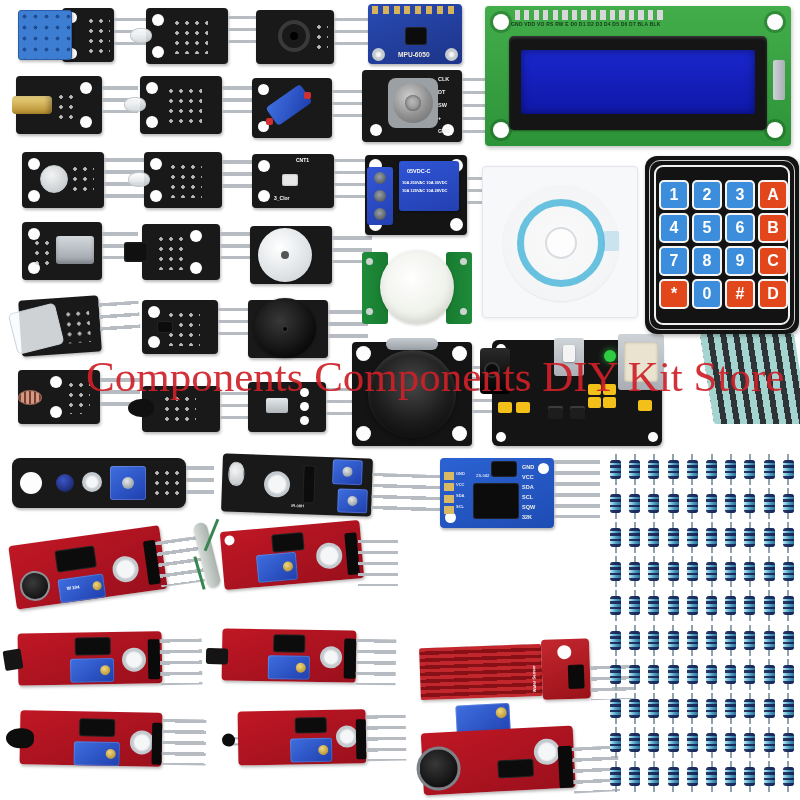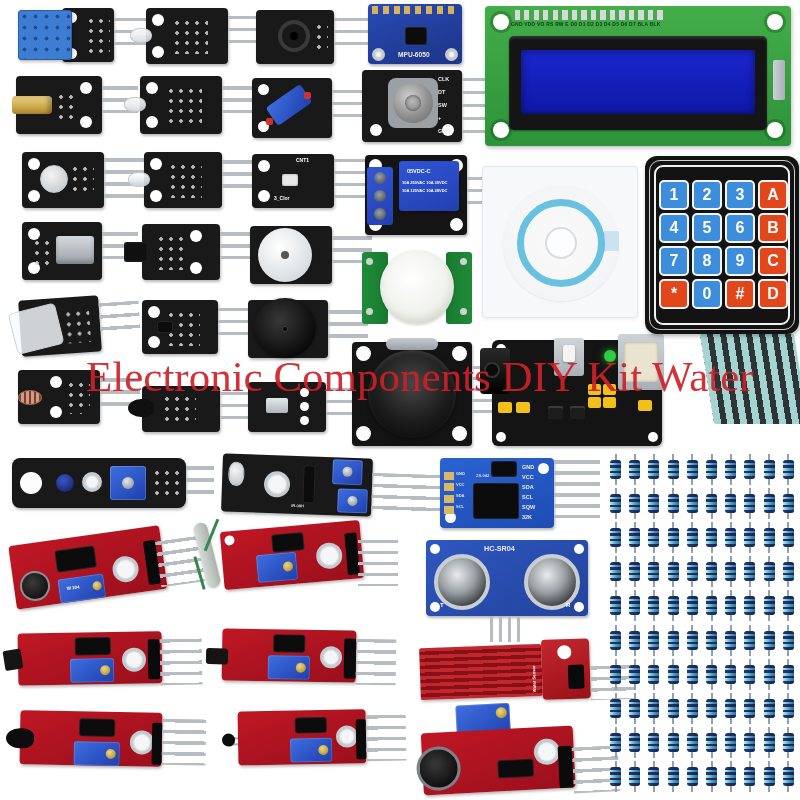--- a/index.html
+++ b/index.html
@@ -415,32 +415,20 @@
       <div class="chip" style="left:52px;top:8px;width:30px;height:16px"></div>
       <div class="trim" style="left:34px;top:26px;width:40px;height:28px">
         <div class="screw" style="left:26px;top:9px;width:10px;height:10px"></div>
       </div>
       <div class="mhole" style="left:94px;top:20px;width:26px;height:26px"></div>
       <div class="hdr" style="left:124px;top:12px;width:12px;height:42px"></div>
     </div>
     <div class="pinsR" style="left:162px;top:20px;width:40px;height:46px;background:repeating-linear-gradient(180deg,#b6bcc2 0 3.5px,rgba(0,0,0,0) 3.5px 11px)"></div>
   </div>
 
-  <div class="abs" style="left:426px;top:540px;width:162px;height:76px;background:linear-gradient(150deg,#2e57c0,#23439c);border-radius:4px;box-shadow:1px 2px 3px rgba(0,0,0,.3)">
-    <div class="hole" style="left:4px;top:4px;width:10px;height:10px"></div>
-    <div class="hole" style="left:148px;top:4px;width:10px;height:10px"></div>
-    <div class="hole" style="left:4px;top:62px;width:10px;height:10px"></div>
-    <div class="hole" style="left:148px;top:62px;width:10px;height:10px"></div>
-    <div class="tt" style="left:58px;top:5px;font-size:12px;transform:scale(.6);color:#e8eef8">HC-SR04</div>
-    <div class="abs" style="left:8px;top:14px;width:56px;height:56px;border:4px solid #c9ced2;border-radius:50%;background:radial-gradient(circle at 40% 35%,#e9ebec,#9aa0a4 42%,#3a3e42 78%,#222)"></div>
-    <div class="abs" style="left:98px;top:14px;width:56px;height:56px;border:4px solid #c9ced2;border-radius:50%;background:radial-gradient(circle at 40% 35%,#e9ebec,#9aa0a4 42%,#3a3e42 78%,#222)"></div>
-    <div class="tt" style="left:14px;top:62px;font-size:11px;transform:scale(.55)">T</div>
-    <div class="tt" style="left:140px;top:62px;font-size:11px;transform:scale(.55)">R</div>
-    <div class="pinsD" style="left:64px;top:76px;width:36px;height:26px"></div>
-  </div>
 
   <div class="abs" style="left:18px;top:630px;width:190px;height:60px;transform:rotate(-1deg)">
     <div class="rmod" style="left:0;top:2px;width:144px;height:52px">
       <div class="abs" style="left:-14px;top:16px;width:18px;height:20px;background:#151515;border-radius:2px;transform:rotate(-8deg)"></div>
       <div class="chip" style="left:58px;top:6px;width:34px;height:16px"></div>
       <div class="trim" style="left:52px;top:26px;width:44px;height:24px">
         <div class="screw" style="left:30px;top:7px;width:10px;height:10px"></div>
       </div>
       <div class="mhole" style="left:104px;top:16px;width:24px;height:24px"></div>
       <div class="hdr" style="left:130px;top:8px;width:12px;height:40px"></div>
@@ -1008,15 +996,15 @@
         <i class="rbody"></i>
         <i class="rlead"></i>
       </div>
       <div class="resistor">
         <i class="rlead"></i>
         <i class="rbody"></i>
         <i class="rlead"></i>
       </div>
     </div>
 
-  <div class="wm">Electronic Components DIY Kit Water</div>
+  <div class="wm">Components Components DIY Kit Store</div>
 
 </div>
 
 </body></html>

